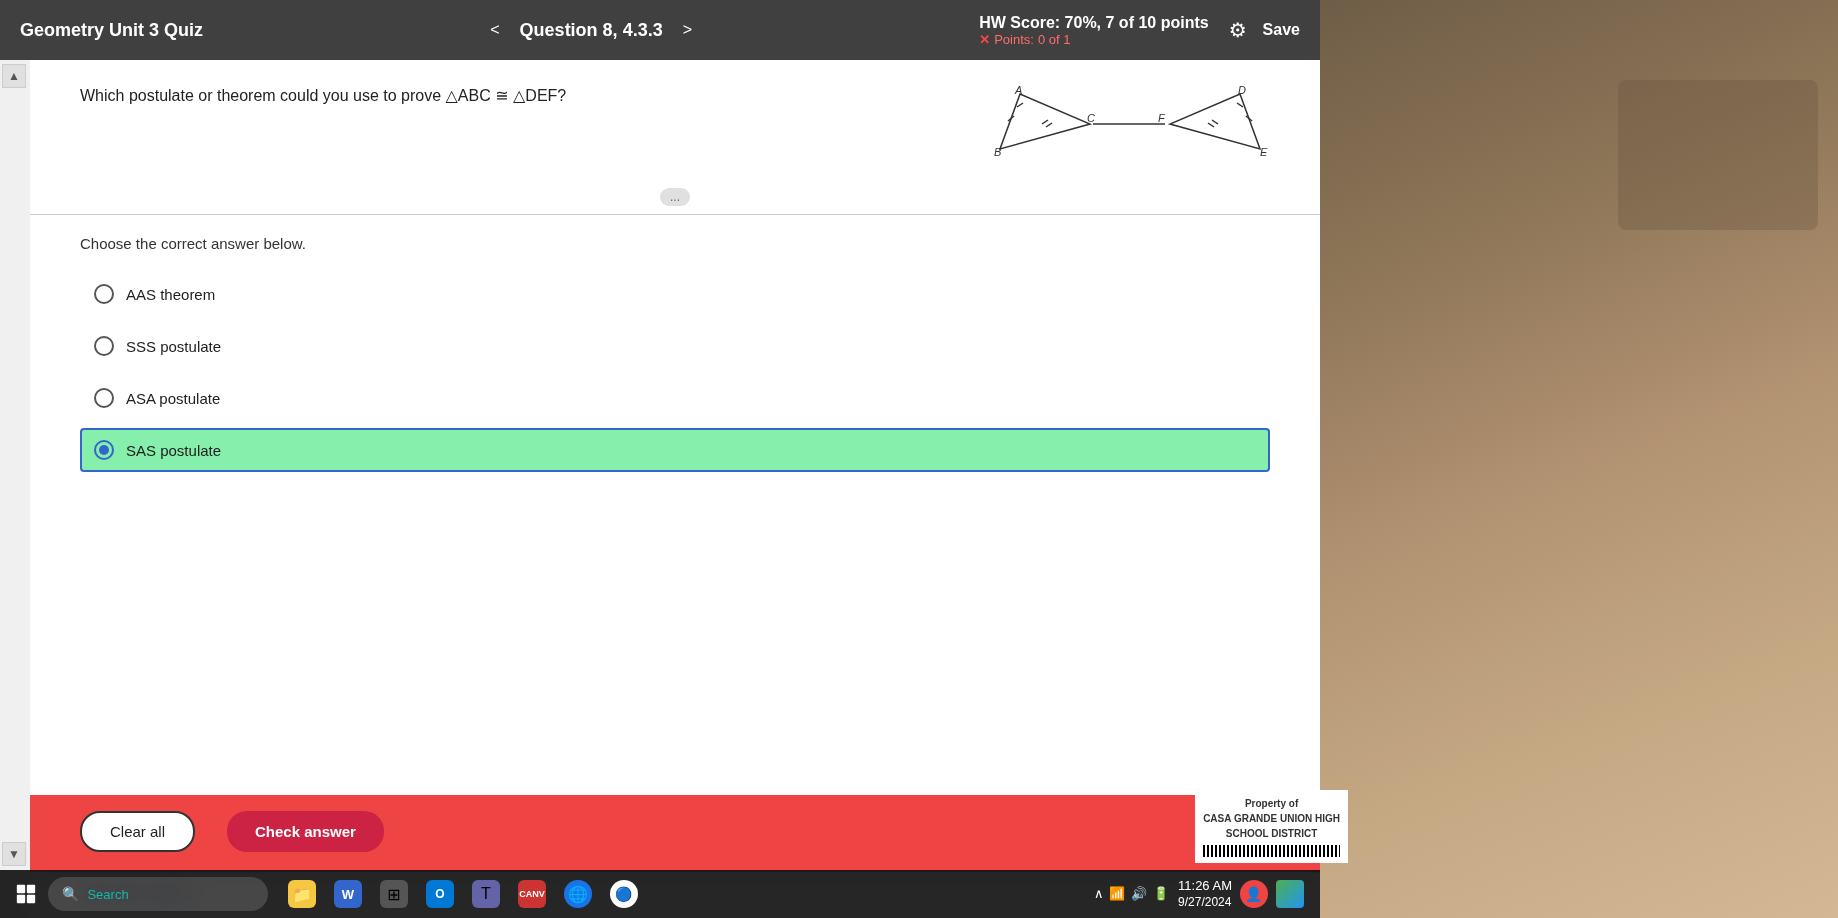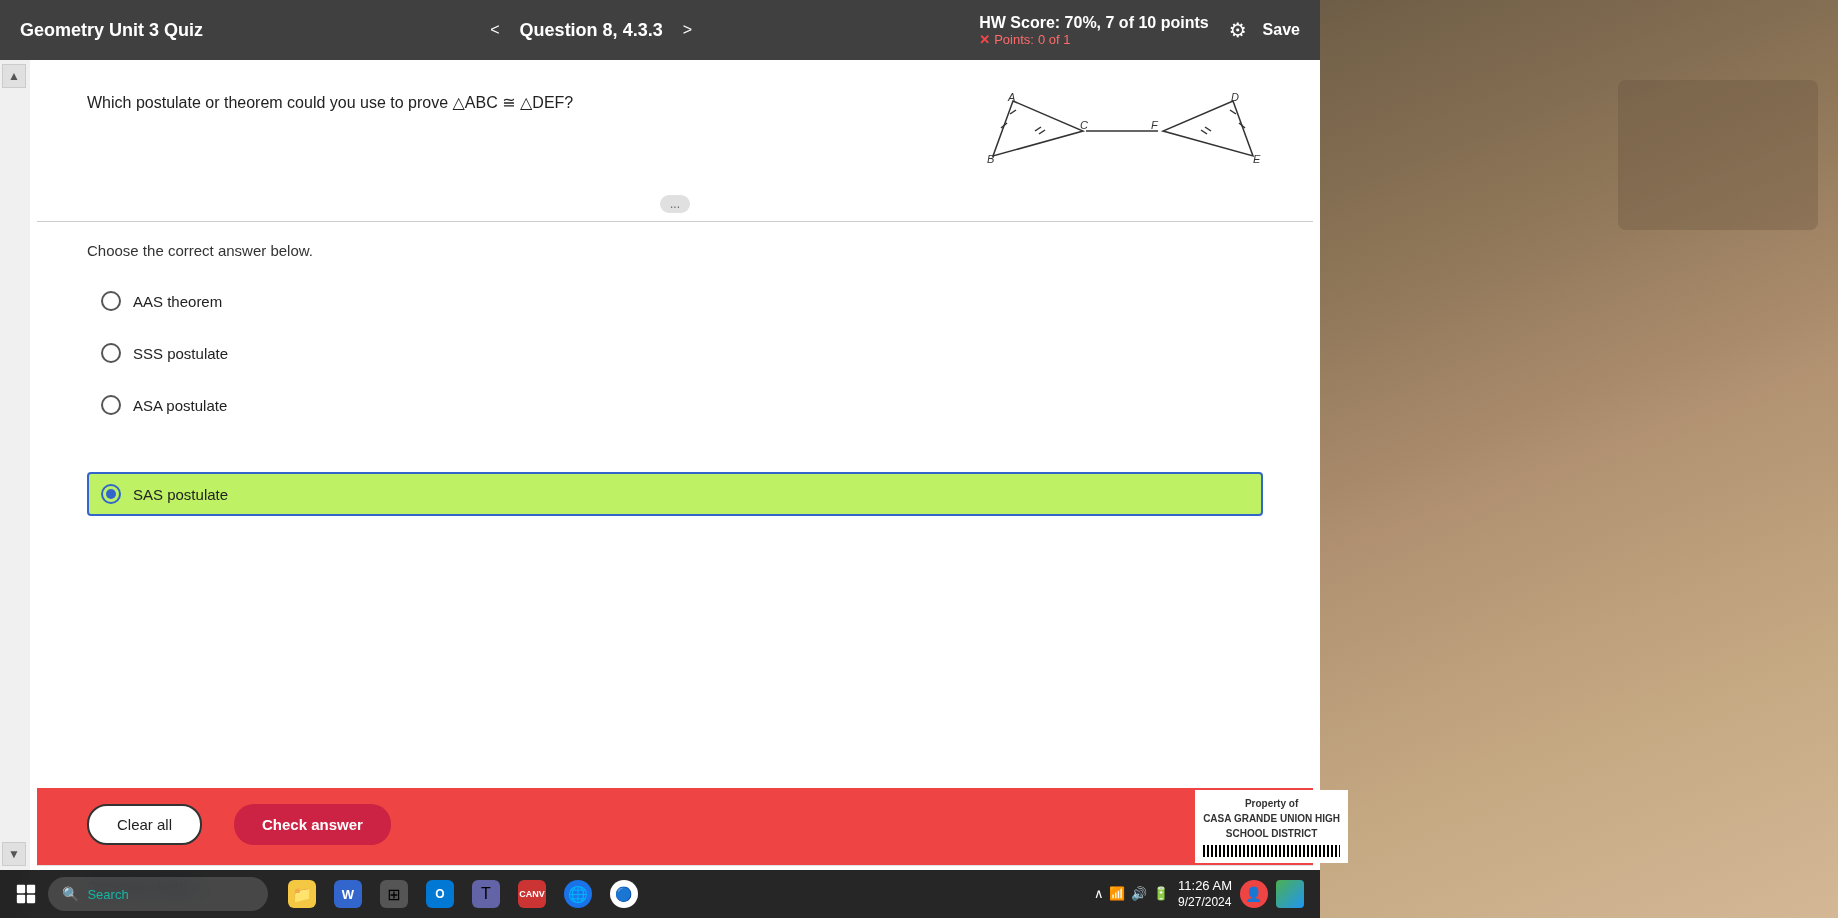--- a/index.html
+++ b/index.html
@@ -97,21 +97,21 @@
       background: none;
       border: none;
       cursor: pointer;
     }
 
     
     .content {
       flex: 1;
       background: white;
       margin: 0;
-      padding: 7px;
+      padding: 0;
       display: flex;
       flex-direction: column;
       overflow: hidden;
     }
 
     .question-section {
       padding: 24px 50px 16px 50px;
       background: white;
     }
 
@@ -178,22 +178,21 @@
       display: flex;
       align-items: center;
       gap: 12px;
       padding: 10px 12px;
       border: 2px solid transparent;
       border-radius: 4px;
       cursor: pointer;
     }
     .option-row.selected {
       border: 2px solid #3366cc;
-      background: #bef264;
-      margin-top: 37px;
+      background: #86efac;
     }
 
     .radio-circle {
       width: 20px;
       height: 20px;
       border-radius: 50%;
       border: 2px solid #555;
       display: flex;
       align-items: center;
       justify-content: center;

